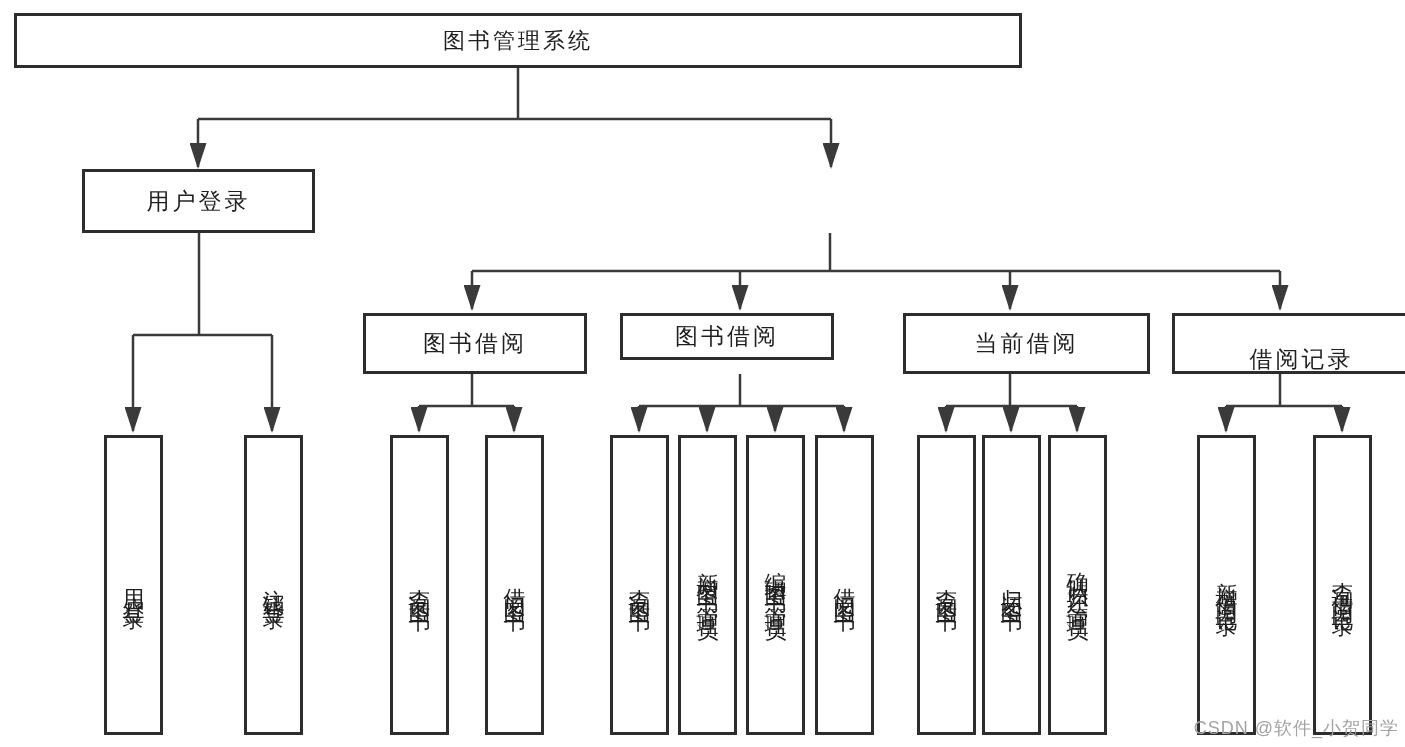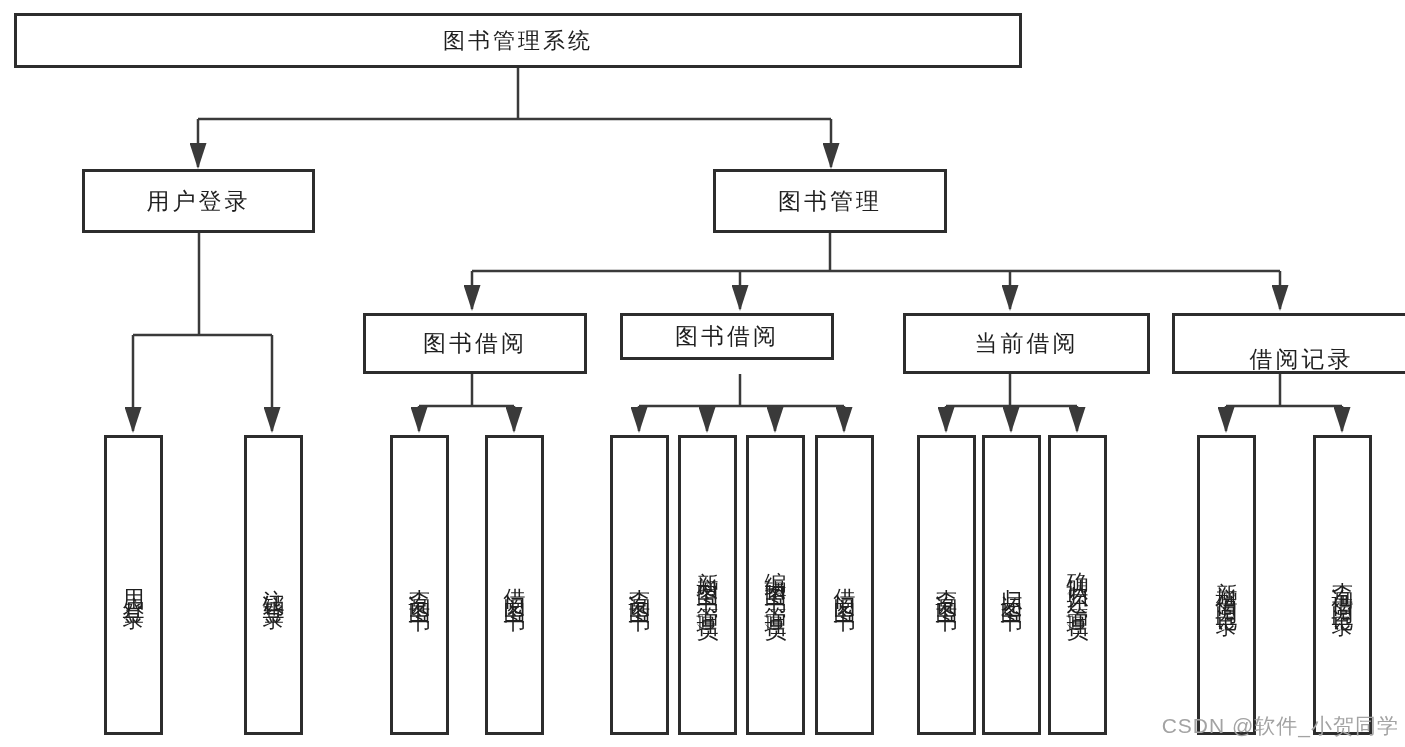--- a/index.html
+++ b/index.html
@@ -38,21 +38,21 @@
   .v1{left:104px;}  .v2{left:244px;}
   .v3{left:390px;}  .v4{left:485px;}
   .v5{left:610px;}  .v6{left:678px;}
   .v7{left:746px;}  .v8{left:815px;}
   .v9{left:917px;}  .v10{left:982px;}
   .v11{left:1048px;}
   .v12{left:1197px;} .v13{left:1313px;}
   .watermark{
     position:absolute;
     right:6px;bottom:7px;
-    font-size:21px;
+    font-size:18px;
     color:#a3a3a3;
     letter-spacing:1px;
     white-space:nowrap;
     z-index:5;
   }
 </style>
 </head>
 <body>
 
 <div class="canvas">
@@ -107,23 +107,20 @@
     </g>
   </svg>
 
   <div class="box root">
     <span class="h-label">图书管理系统</span>
   </div>
 
   <div class="box lvl2a">
     <span class="h-label">用户登录</span>
   </div>
-  <div class="box lvl2b">
-    <span class="h-label">图书管理</span>
-  </div>
 
   <div class="box l3-0">
     <span class="h-label">图书借阅</span>
   </div>
   <div class="box l3-1">
     <span class="h-label">图书借阅</span>
   </div>
   <div class="box l3-2">
     <span class="h-label">当前借阅</span>
   </div>

